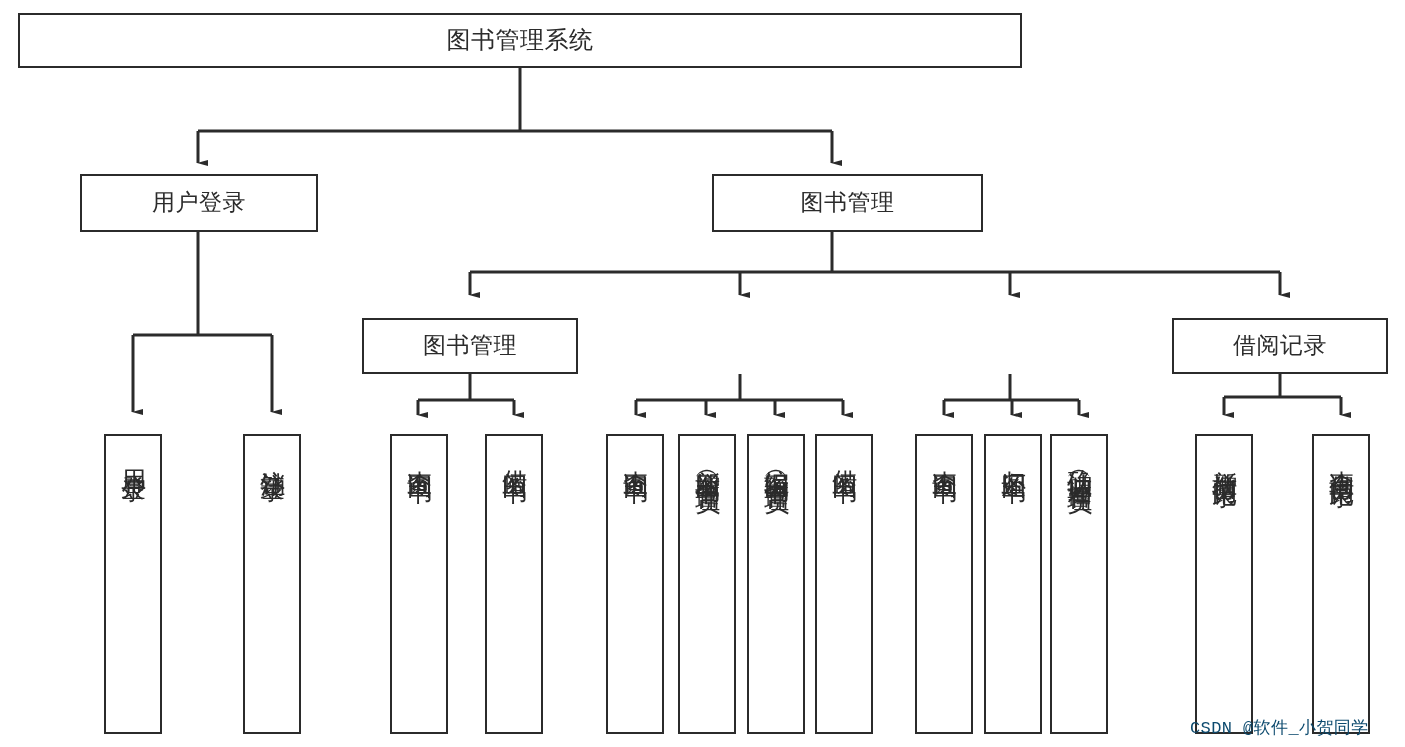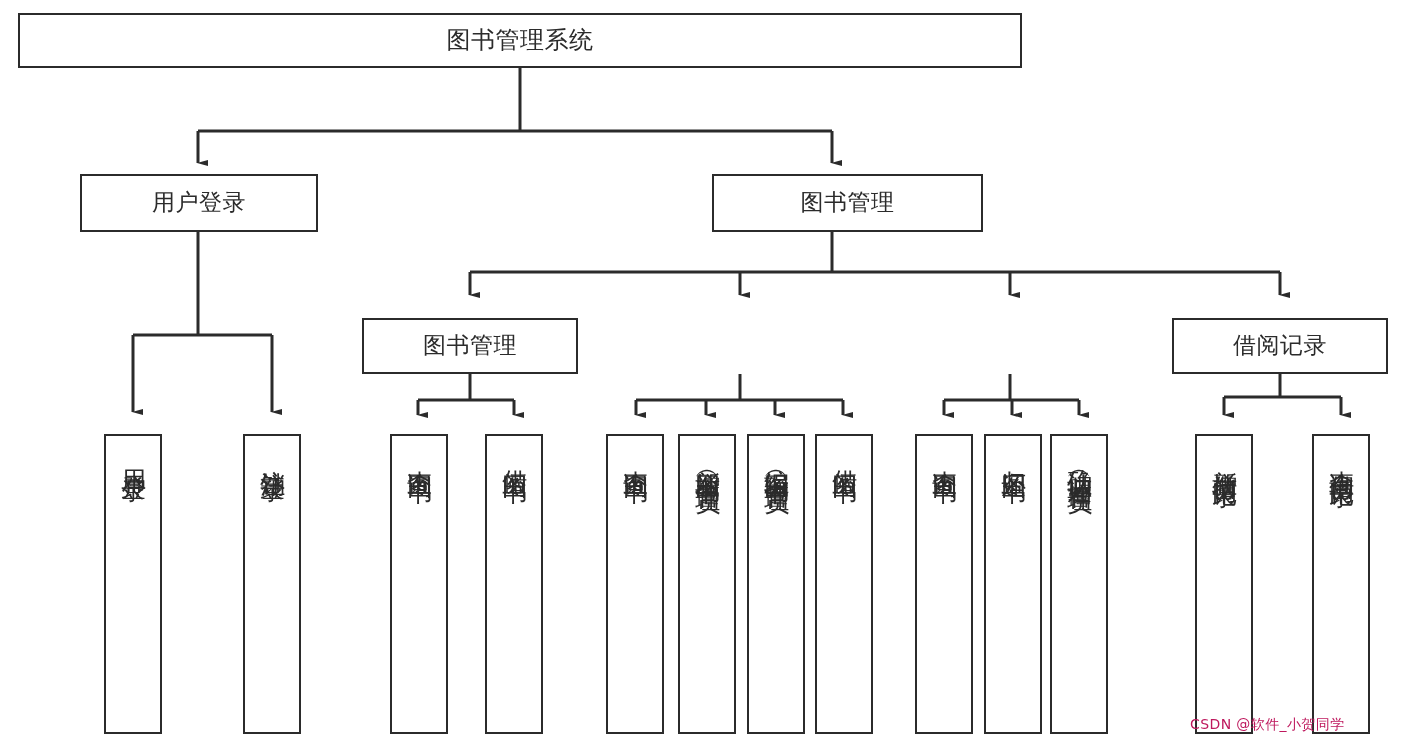--- a/index.html
+++ b/index.html
@@ -57,24 +57,25 @@
   .node.v .lbl {
     writing-mode: vertical-rl;
     text-orientation: upright;
     font-size: 25px;
     line-height: 1.05;
     letter-spacing: 3px;
     max-height: 100%;
   }
   .watermark {
     position: absolute;
-    font-size: 14px;
-    color: #be185d;
+    font-size: 17px;
+    color: #0c4a6e;
     white-space: nowrap;
     letter-spacing: 0.4px;
+    font-family: Liberation Mono, monospace;
   }
 </style>
 </head>
 <body>
 
 <div id="canvas">
 
   <svg class="wires" viewBox="0 0 1405 747">
     <defs>
       <marker id="arrow" markerWidth="10" markerHeight="12" refX="3" refY="10" orient="auto" markerUnits="userSpaceOnUse">

